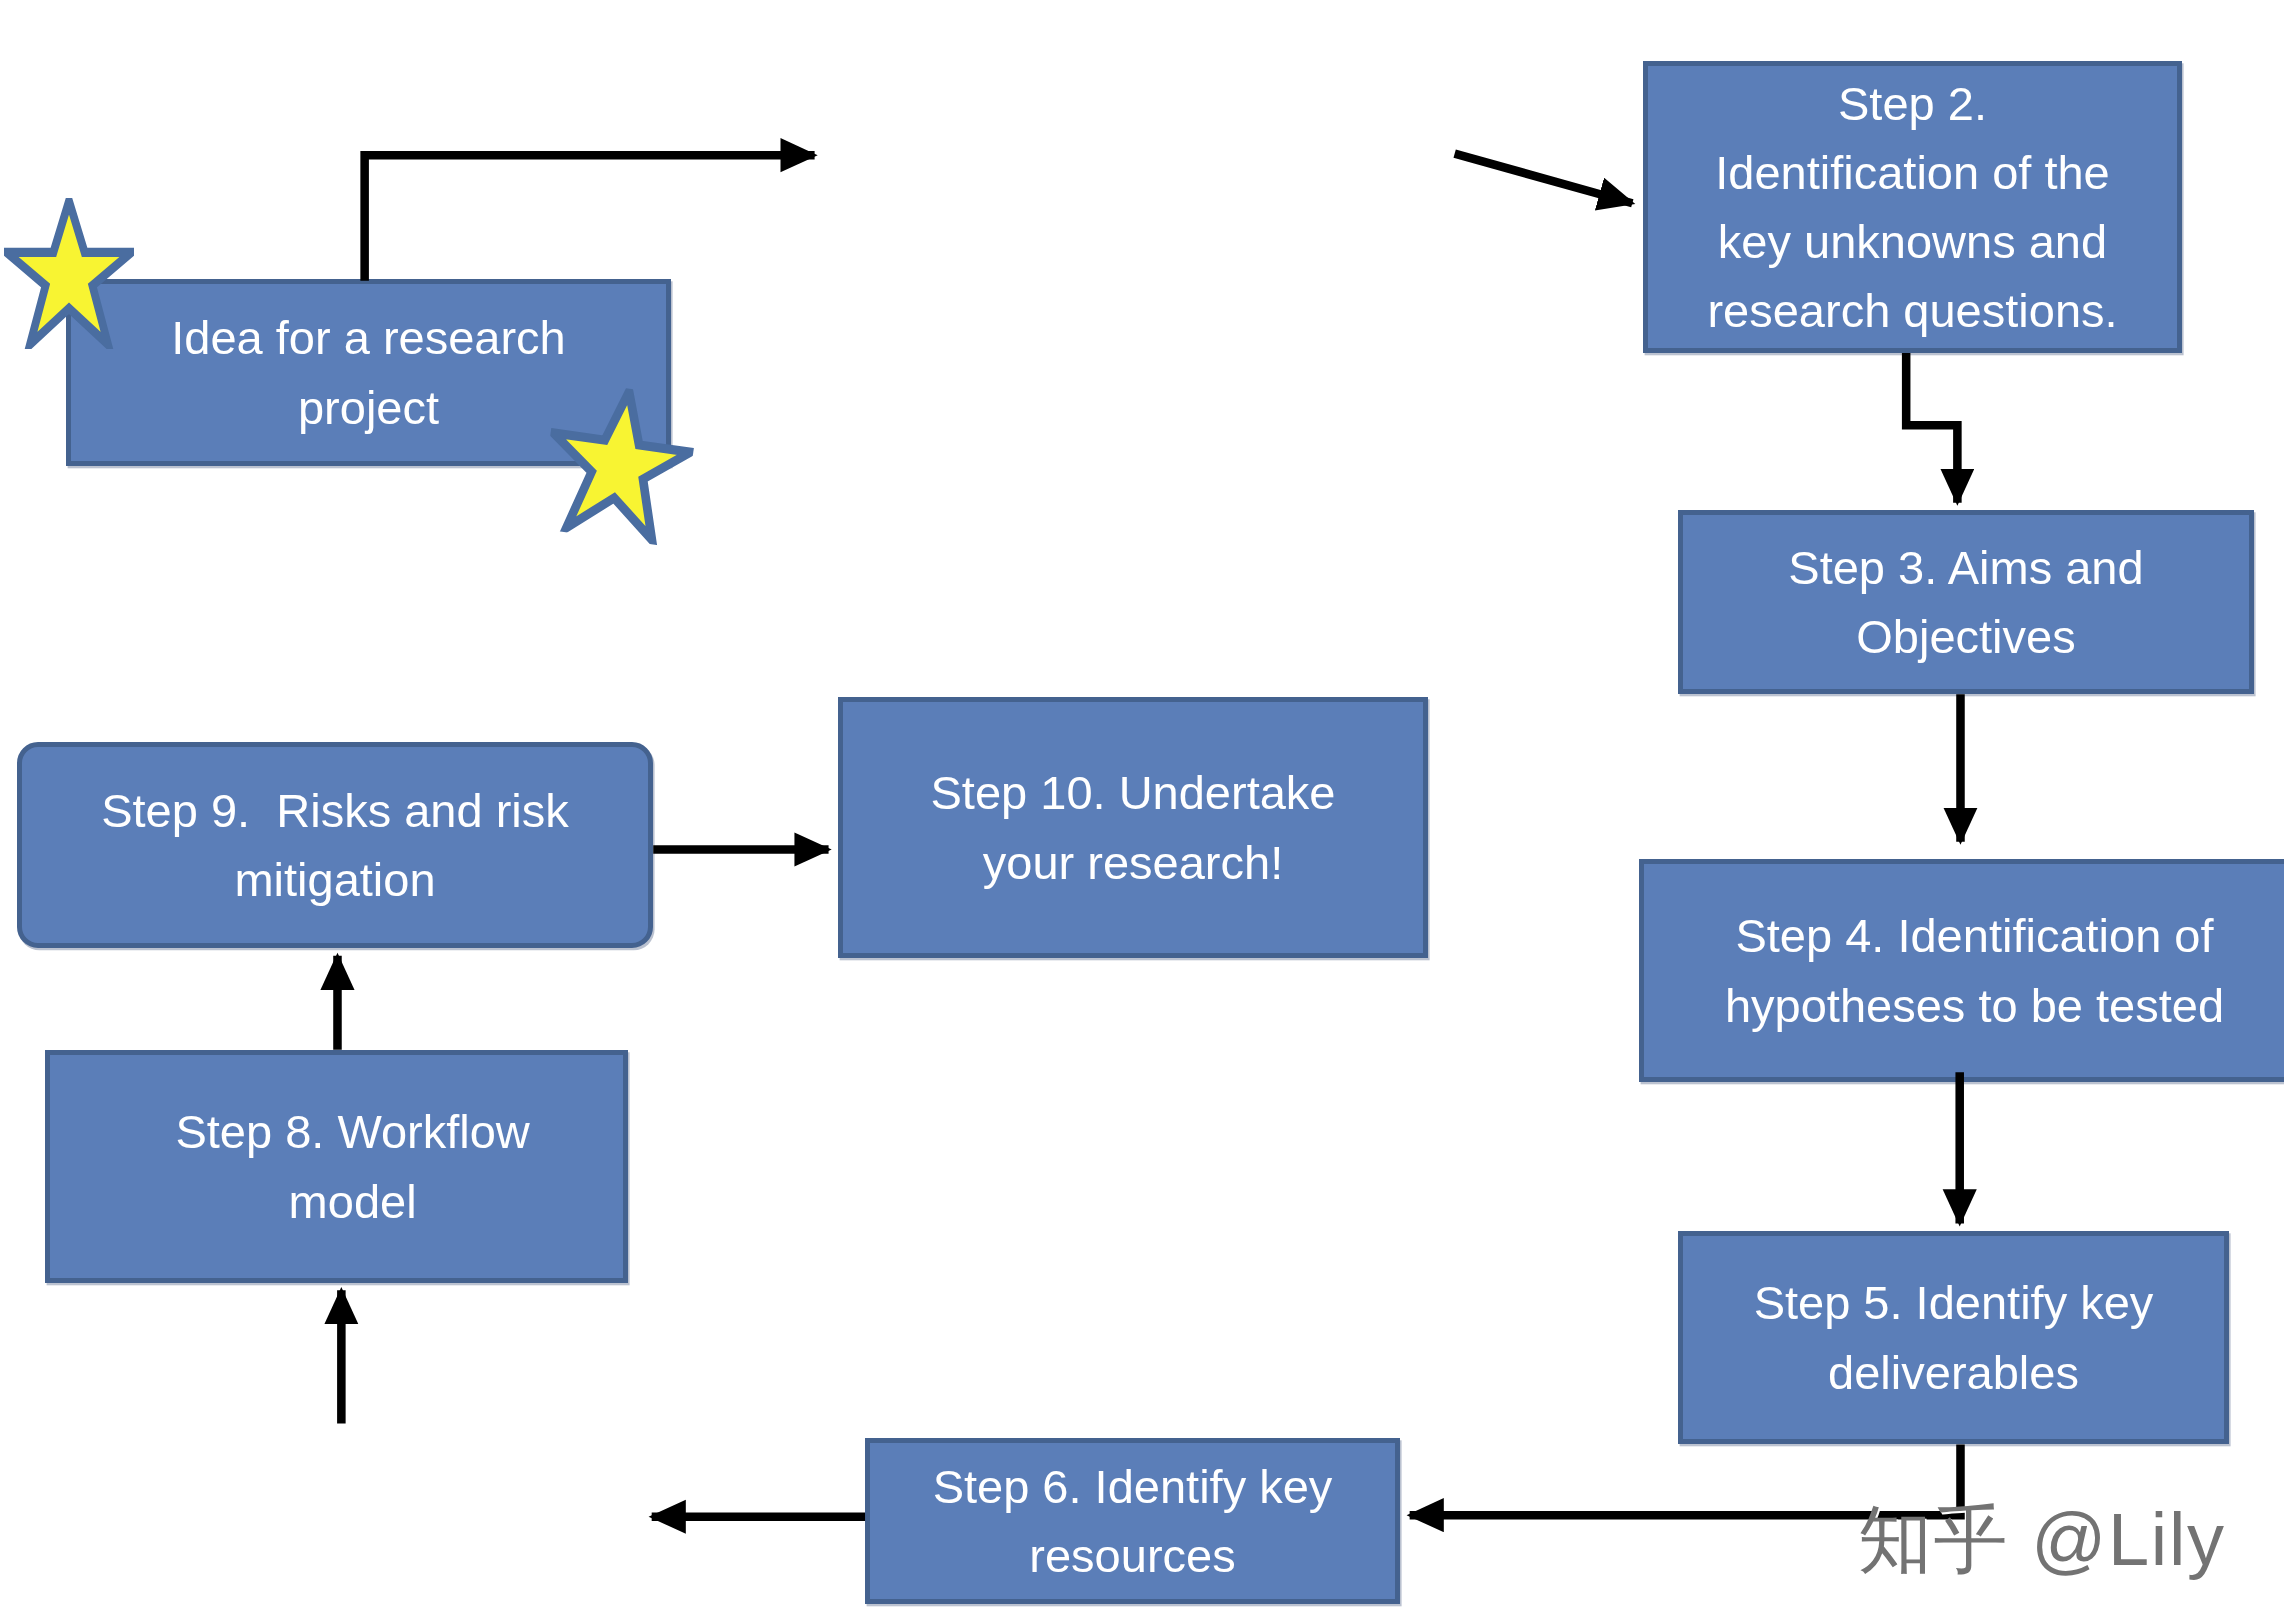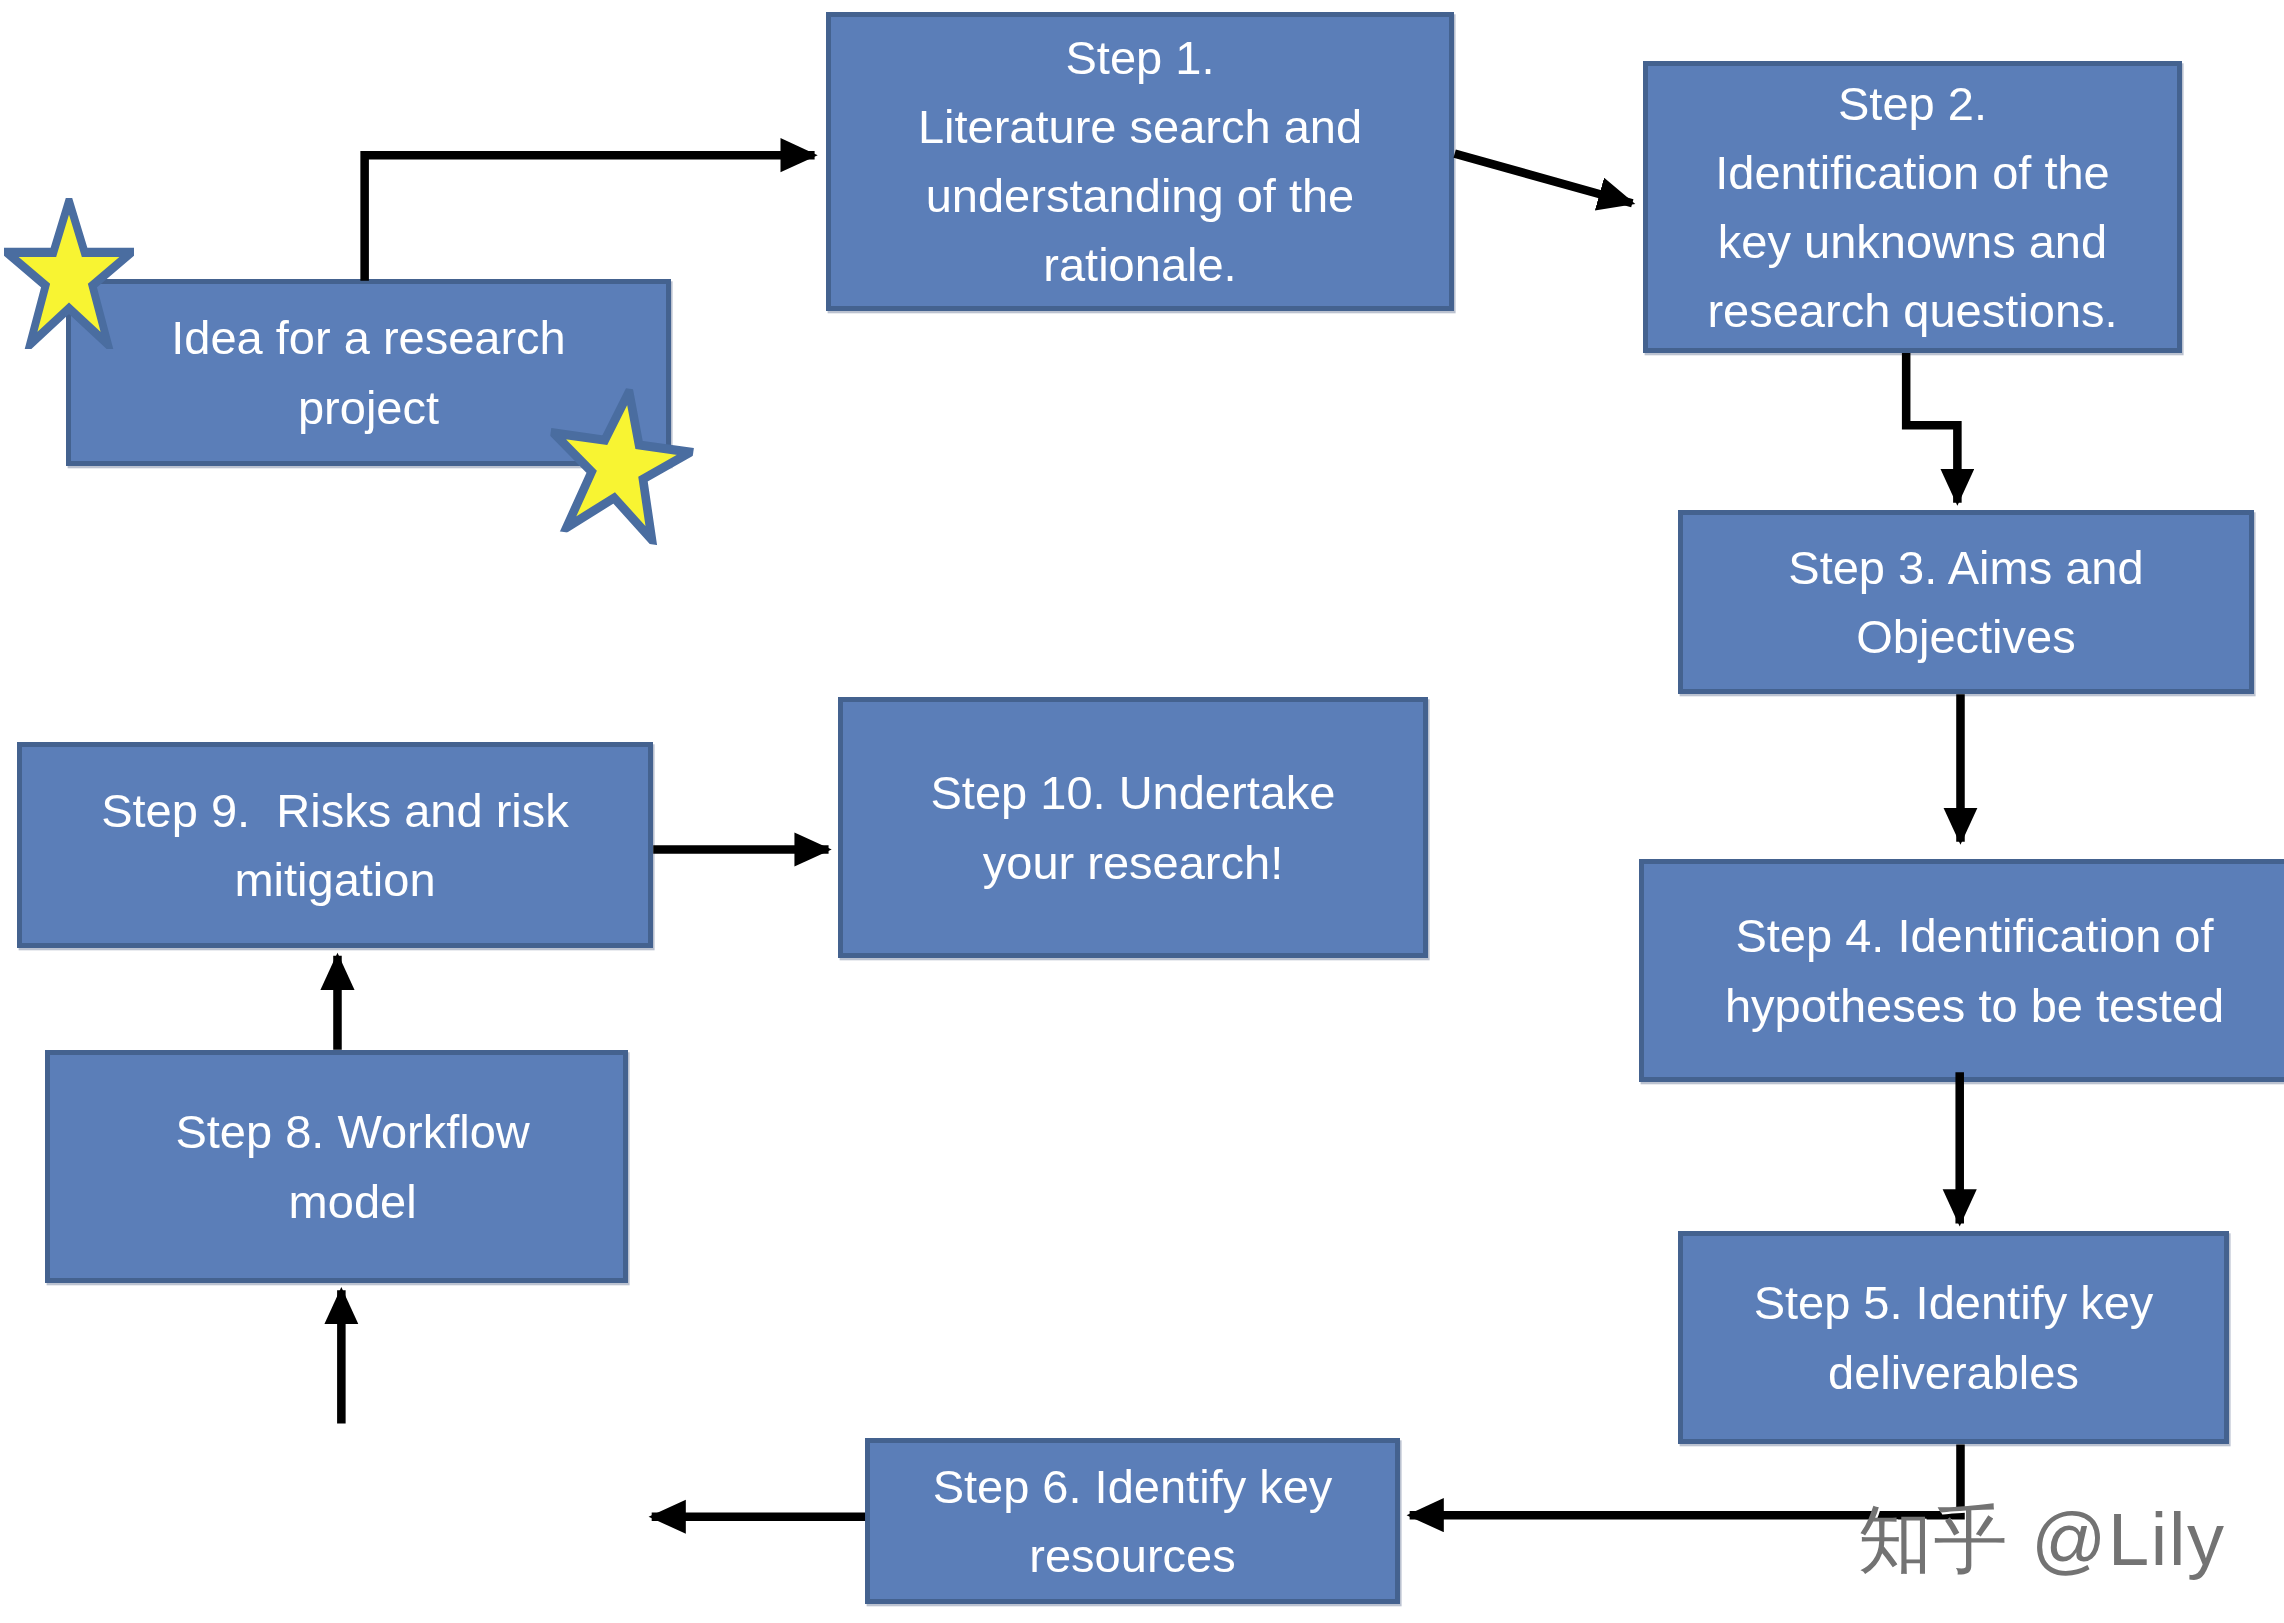--- a/index.html
+++ b/index.html
@@ -37,21 +37,21 @@
   
   #node-idea    { left:   66px; top:  279px; width:  605px; height: 187px; }
   #node-step-1  { left: 826px; top:   11.6px; width:  628px; height: 299px; }
   #node-step-2  { left: 1643px; top:   61px; width:  539px; height: 292px; }
   #node-step-3  { left: 1678px; top:  510px; width:  576px; height: 184px; }
   #node-step-4  { left: 1639px; top: 850px; width:  671px; height: 223px; margin-top: 9px; }
   #node-step-5  { left: 1678px; top: 1231px; width:  551px; height: 213px; }
   #node-step-6  { left: 865px; top: 1438px; width:  535px; height: 166px; }
   #node-step-7  { left:   28px; top: 1424px; width:  613px; height: 186px; }
   #node-step-8  { left:   45px; top: 1050px; width:  583px; height: 233px; padding-left: 40px; }
-  #node-step-9  { left:   17px; top:  742px; width:  636px; height: 206px; }
+  #node-step-9  { left:   17px; top:  742px; width:  636px; height: 206px; border-radius: 21px; }
   #node-step-10 { left: 838px; top:  697px; width:  590px; height: 261px; }
 
   #connector-layer {
     position: absolute;
     left: 0; top: 0;
     width: 2284px;
     height: 1623px;
     z-index: 2;
     pointer-events: none;
   }
@@ -75,24 +75,20 @@
     text-shadow: 1.6px 1.6px 0 #ffffff;
   }
 </style>
 </head>
 <body>
 
 <div id="canvas">
 
   <div class="node" id="node-idea">Idea for a research
 project</div>
-  <div class="node" id="node-step-1">Step 1.
-Literature search and
-understanding of the
-rationale.</div>
   <div class="node" id="node-step-2">Step 2.
 Identification of the
 key unknowns and
 research questions.</div>
   <div class="node" id="node-step-3">Step 3. Aims and
 Objectives</div>
   <div class="node" id="node-step-4">Step 4. Identification of
 hypotheses to be tested</div>
   <div class="node" id="node-step-5">Step 5. Identify key
 deliverables</div>

